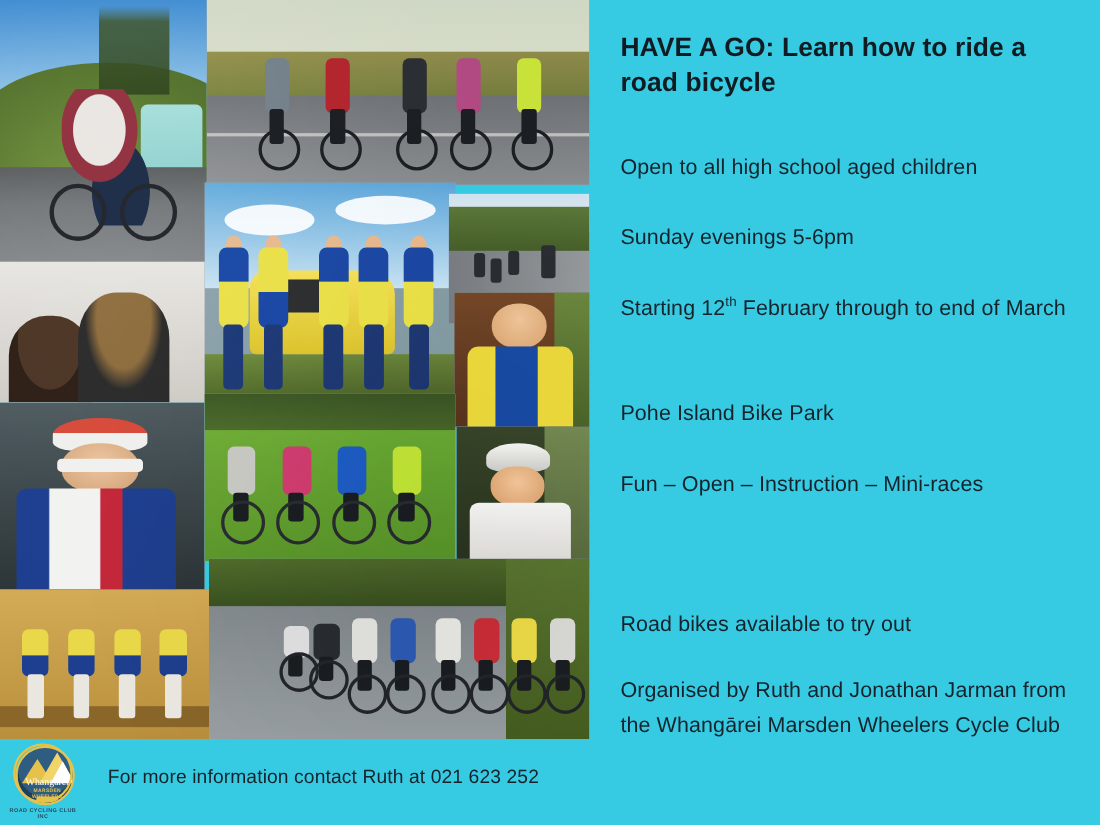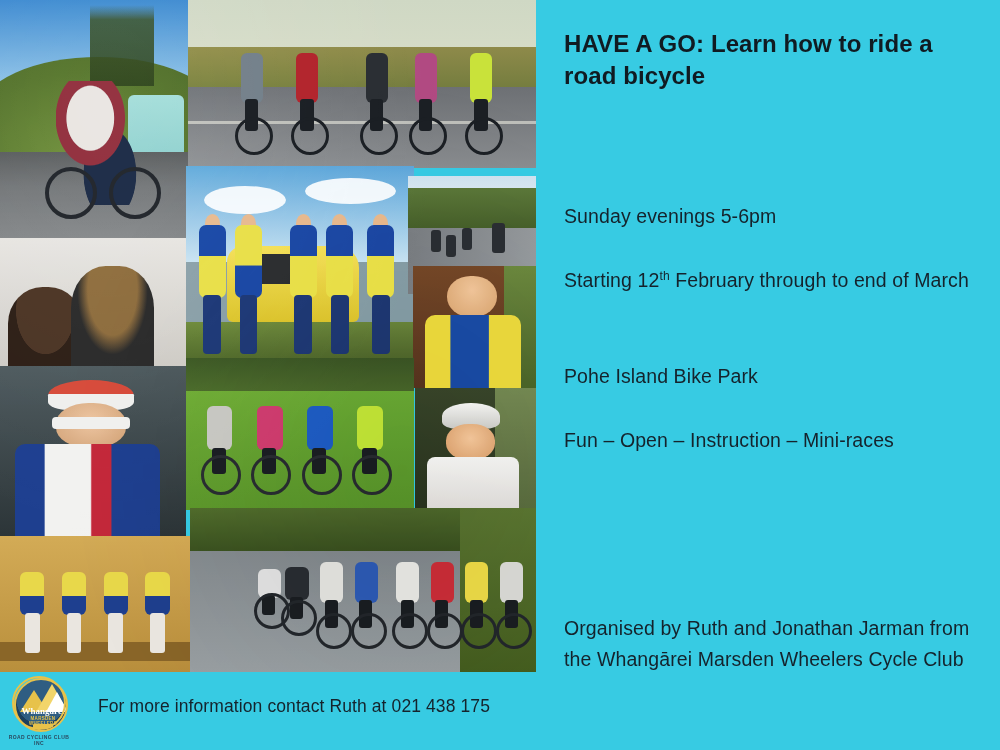--- a/index.html
+++ b/index.html
@@ -191,21 +191,21 @@
       border:2px solid #e7c24a;box-sizing:border-box;overflow:hidden;}
   #logo .mt1{position:absolute;left:4px;top:10px;width:0;height:0;
       border-left:14px solid transparent;border-right:14px solid transparent;border-bottom:22px solid #e7c24a;}
   #logo .mt2{position:absolute;left:20px;top:4px;width:0;height:0;
       border-left:16px solid transparent;border-right:16px solid transparent;border-bottom:28px solid #f2d56a;}
   #logo .mt3{position:absolute;left:30px;top:12px;width:0;height:0;
       border-left:11px solid transparent;border-right:11px solid transparent;border-bottom:20px solid #ffffff;}
   #logo .ring{position:absolute;left:0;top:0;width:54px;height:54px;border-radius:50%;
       border:2px solid #e7c24a;box-sizing:border-box;}
   #logo .lname{position:absolute;left:0;top:26px;width:54px;text-align:center;
-      font-size:9px;font-weight:bold;color:#ffffff;font-family:"Liberation Serif",serif;}
+      font-size:9px;font-weight:normal;color:#ffffff;font-family:"Liberation Serif",serif;}
   #logo .lsub{position:absolute;left:0;top:36px;width:54px;text-align:center;
       font-size:4.5px;font-weight:bold;color:#e7c24a;letter-spacing:.3px;}
   #logo .lbar{position:absolute;left:17px;top:44px;width:20px;height:5px;background:#e7c24a;border-radius:1px;}
   #logo .lcap{position:absolute;left:-4px;top:58px;width:62px;text-align:center;
       font-size:5px;font-weight:bold;color:#2a4a60;letter-spacing:.4px;}
   #contact{position:absolute;left:98px;top:24px;width:430px;
       font-size:17.5px;color:#15232c;letter-spacing:.1px;}
 </style>
 </head>
 <body>
@@ -422,43 +422,45 @@
         </div>
     </div>
 
     <div id="grain"></div>
   </div>
 
   <div id="panel">
 
     <div id="headline">HAVE A GO: Learn how to ride a road bicycle</div>
 
+    <div class="bodyline" style="top:137px;">Open to all high school aged children</div>
 
     <div class="bodyline" style="top:201px;">Sunday evenings 5-6pm</div>
 
     <div class="bodyline" style="top:265px;"><span>Starting 12</span><sup>th</sup><span> February through to end of March</span></div>
 
     <div class="bodyline" style="top:361px;">Pohe Island Bike Park</div>
 
     <div class="bodyline" style="top:425px;">Fun – Open – Instruction – Mini-races</div>
 
 
+    <div class="bodyline" style="top:553px;">Road bikes available to try out</div>
 
     <div class="bodyline" style="top:613px;">Organised by Ruth and Jonathan Jarman from the Whangārei Marsden Wheelers Cycle Club</div>
   </div>
 
   <div id="footer">
     <div id="logo">
       <div class="badge">
         <div class="mt1"></div>
         <div class="mt2"></div>
         <div class="mt3"></div>
         <div class="lname">Whangārei</div>
         <div class="lsub">MARSDEN WHEELERS</div>
         <div class="lbar"></div>
       </div>
       <div class="ring"></div>
       <div class="lcap">ROAD CYCLING CLUB INC</div>
     </div>
-    <div id="contact">For more information contact Ruth at 021 438 175</div>
+    <div id="contact">For more information contact Ruth at 021 623 252</div>
   </div>
 
 </div>
 
 </body></html>

